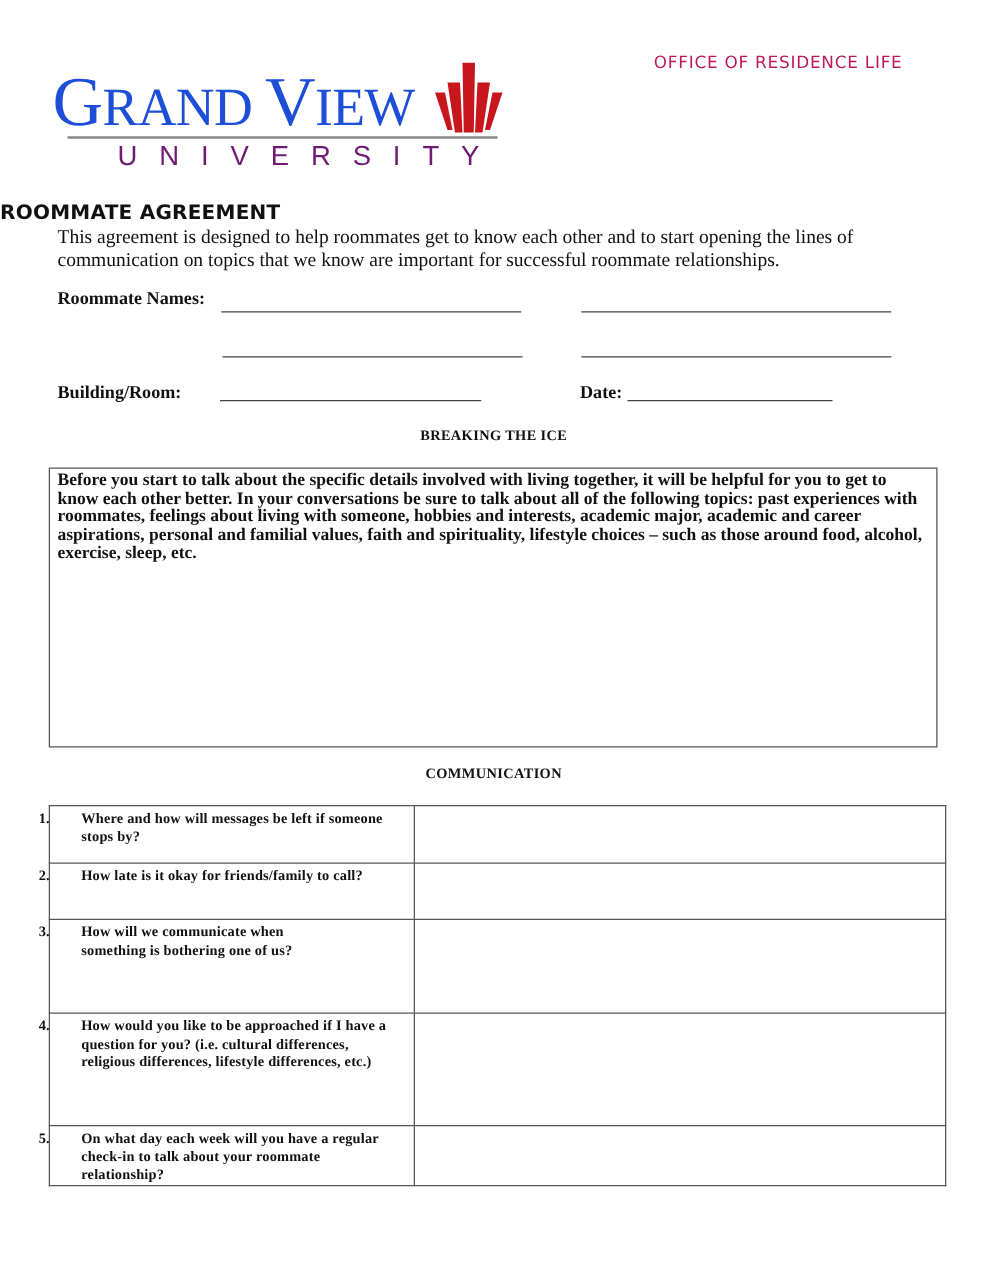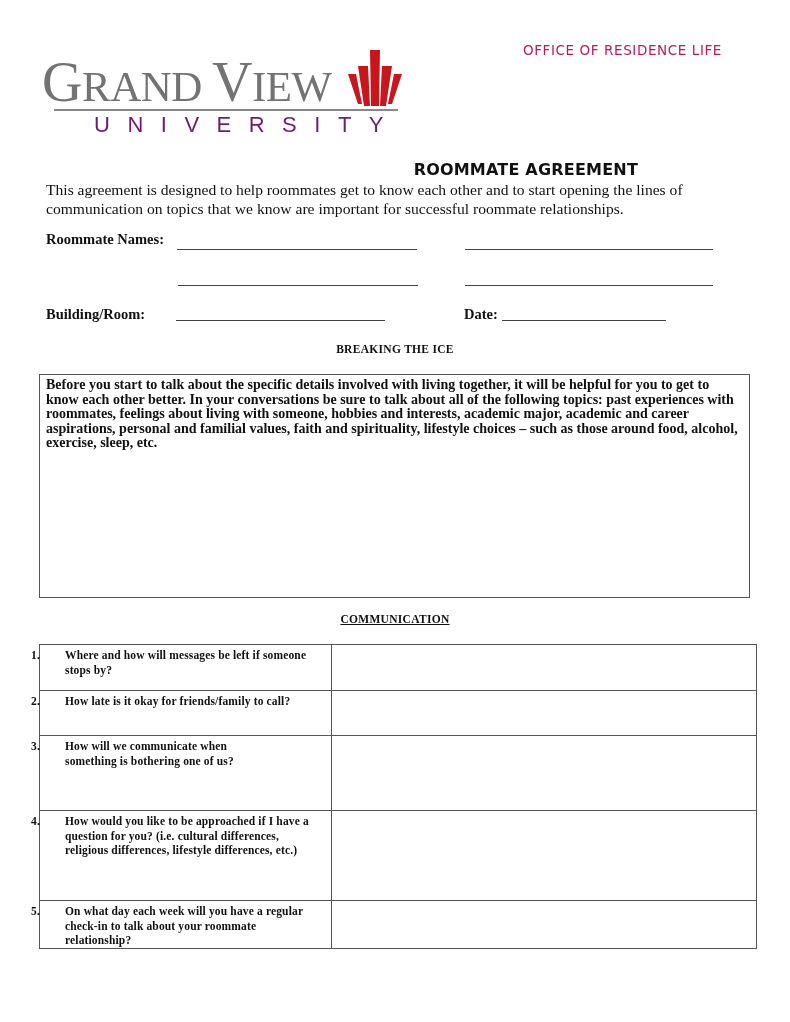--- a/index.html
+++ b/index.html
@@ -2,28 +2,28 @@
 <html><head>
   <meta charset="utf-8">
   <style>
     * { box-sizing: border-box; margin: 0; padding: 0; }
     html, body { width: 790px; height: 1022px; background: #ffffff; overflow: hidden; }
     body { position: relative; font-family: "Liberation Serif", serif; color: #111; }
 
     .office { position: absolute; left: 523px; top: 42px; font-family: "DejaVu Sans", sans-serif; font-size: 13.5px; letter-spacing: 0.6px; color: #be185d; }
 
     .logo { position: absolute; left: 42px; top: 48px; width: 360px; height: 92px; }
-    .logo .gv { position: absolute; left: 0; top: 4px; font-family: "Liberation Serif", serif; color: #737373; font-size: 56px; line-height: 60px; letter-spacing: -0.5px; white-space: nowrap; }
+    .logo .gv { position: absolute; left: 0; top: 4px; font-family: "Liberation Serif", serif; color: #1d4ed8; font-size: 56px; line-height: 60px; letter-spacing: -0.5px; white-space: nowrap; }
     .logo .gv .big { font-size: 56px; }
     .logo .gv .sm { font-size: 43px; }
     .logo .rule { position: absolute; left: 12px; top: 61px; width: 344px; height: 1.5px; background: #888; }
     .logo .univ { position: absolute; left: 52px; top: 64px; font-family: "Liberation Sans", sans-serif; font-weight: 300; font-size: 22px; letter-spacing: 17.5px; color: #701a75; white-space: nowrap; }
     .logo .mark { position: absolute; left: 304px; top: 2px; width: 58px; height: 58px; }
 
-    .title { position: absolute; left: 0; width: 638px; top: 160px; text-align: right; font-family: "DejaVu Sans", sans-serif; font-weight: bold; font-size: 16px; letter-spacing: 0.2px; }
+    .title { position: absolute; left: 0; width: 638px; top: 160px; text-align: left; font-family: "DejaVu Sans", sans-serif; font-weight: bold; font-size: 16px; letter-spacing: 0.2px; }
     .intro { position: absolute; left: 46px; top: 180px; width: 700px; font-size: 15.6px; line-height: 19px; }
 
     .field-label { position: absolute; font-weight: bold; font-size: 14.5px; }
     .line { position: absolute; height: 1px; background: #444; }
 
     .section-head { position: absolute; left: 0; width: 790px; text-align: center; font-weight: bold; font-size: 11.5px; letter-spacing: 0.3px; }
 
     .ice-box { position: absolute; left: 39px; top: 374px; width: 711px; height: 224px; border: 1px solid #555; padding: 3px 6px; font-weight: bold; font-size: 14px; line-height: 14.5px; }
 
     table.comm { position: absolute; left: 39px; top: 644px; width: 718px; border-collapse: collapse; }
@@ -65,21 +65,21 @@
 <div class="line" style="left:176px; top:320px; width:209px;"></div>
 
 <div class="field-label" style="left:464px; top:306px;">Date:</div>
 <div class="line" style="left:502px; top:320px; width:164px;"></div>
 
 <div class="section-head" style="top:343px;">BREAKING THE ICE</div>
 <div class="ice-box">
   <span>Before you start to talk about the specific details involved with living together, it will be helpful for you to get to know each other better. In your conversations be sure to talk about all of the following topics: past experiences with roommates, feelings about living with someone, hobbies and interests, academic major, academic and career aspirations, personal and familial values, faith and spirituality, lifestyle choices – such as those around food, alcohol, exercise, sleep, etc.</span>
 </div>
 
-<div class="section-head" style="top:613px;text-decoration:underline;">COMMUNICATION</div>
+<div class="section-head" style="top:613px;">COMMUNICATION</div>
 
 <table class="comm">
   <tbody>
       <tr style="height:46px;">
     <td class="q">
           <div class="qwrap"><span class="qnum">1.</span><span class="qtext">Where and how will messages be left if someone stops by?</span></div>
         </td>
     <td class="a"></td>
   </tr>
   <tr style="height:45px;">

